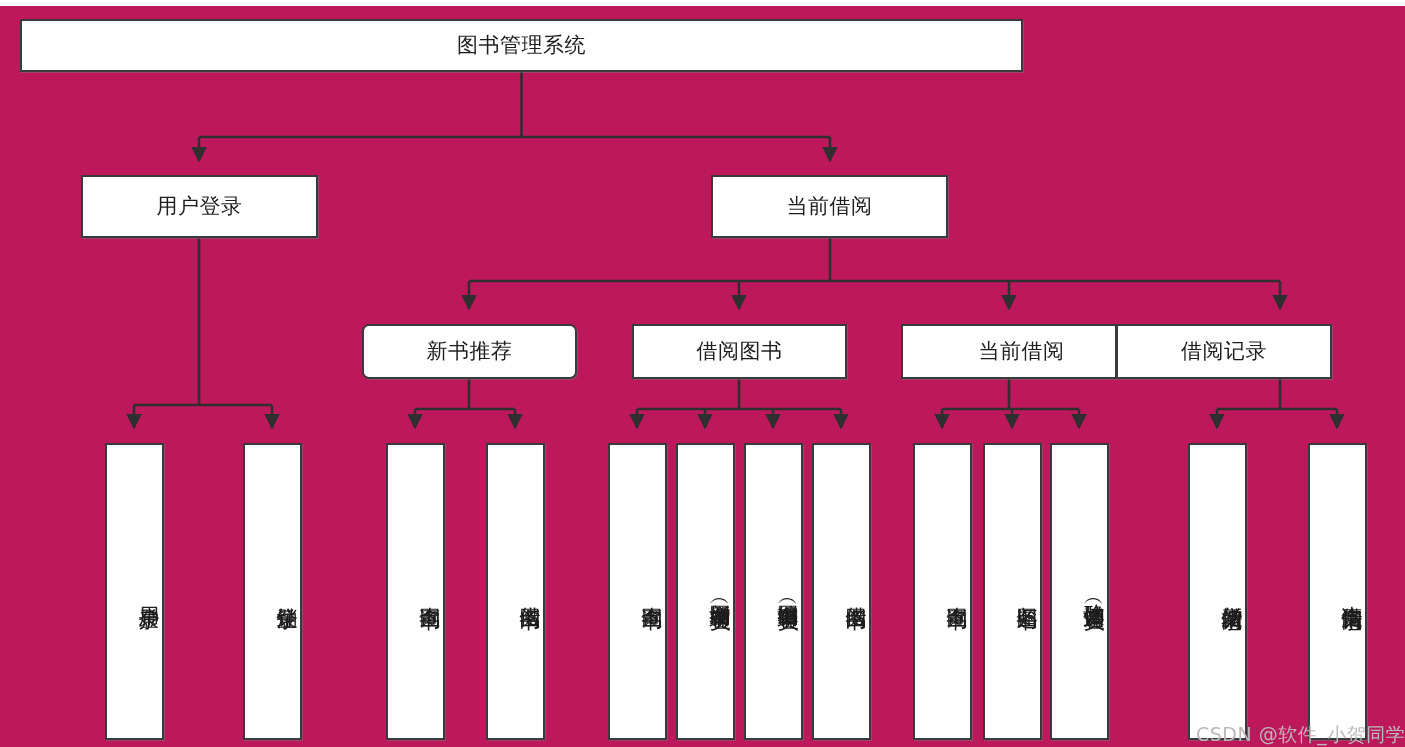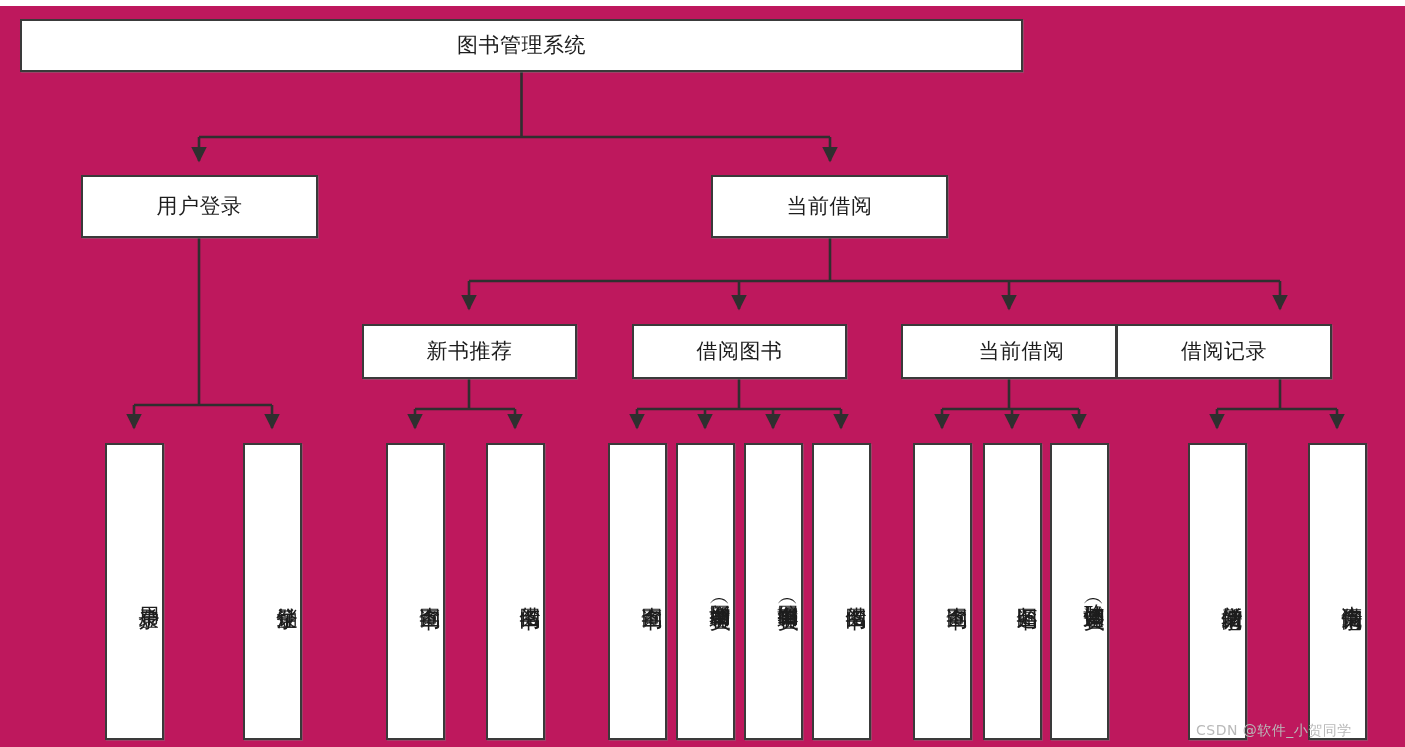--- a/index.html
+++ b/index.html
@@ -53,21 +53,21 @@
     justify-content: center;
   }
   .node.vert .vtext {
     writing-mode: vertical-rl;
     text-orientation: upright;
     display: block;
     text-align: center;
   }
   .watermark {
     position: absolute;
-    font-size: 14px;
+    font-size: 19px;
     color: #b9b9b9;
     white-space: nowrap;
     letter-spacing: 0.5px;
   }
 </style>
 </head>
 <body>
 
 <div id="canvas">
 
@@ -120,21 +120,21 @@
       <path d="M 1217 403 L 1217 422" marker-end="url(#arrow)"></path>
       <path d="M 1337 403 L 1337 422" marker-end="url(#arrow)"></path>
     </g>
   </svg>
 
   <div class="node horiz" style="left:20px;top:13px;width:1003px;height:53px;">图书管理系统</div>
 
   <div class="node horiz" style="left:81px;top:169px;width:237px;height:63px;">用户登录</div>
   <div class="node horiz" style="left:711px;top:169px;width:237px;height:63px;">当前借阅</div>
 
-  <div class="node horiz" style="left:362px;top:318px;width:215px;height:55px;">新书推荐</div>
+  <div class="node horiz" style="left:362px;top:318px;width:215px;height:55px;border-radius:7px;">新书推荐</div>
   <div class="node horiz" style="left:632px;top:318px;width:215px;height:55px;">借阅图书</div>
   <div class="node horiz" style="left:901px;top:318px;width:216px;height:55px;padding-left:25px;">当前借阅</div>
   <div class="node horiz" style="left:1116px;top:318px;width:216px;height:55px;">借阅记录</div>
 
   <div class="node vert" style="left:105px;top:437px;width:59px;height:297px;">
     <span class="vtext">用户登录</span>
   </div>
   <div class="node vert" style="left:243px;top:437px;width:59px;height:297px;">
     <span class="vtext">注销登录</span>
   </div>

